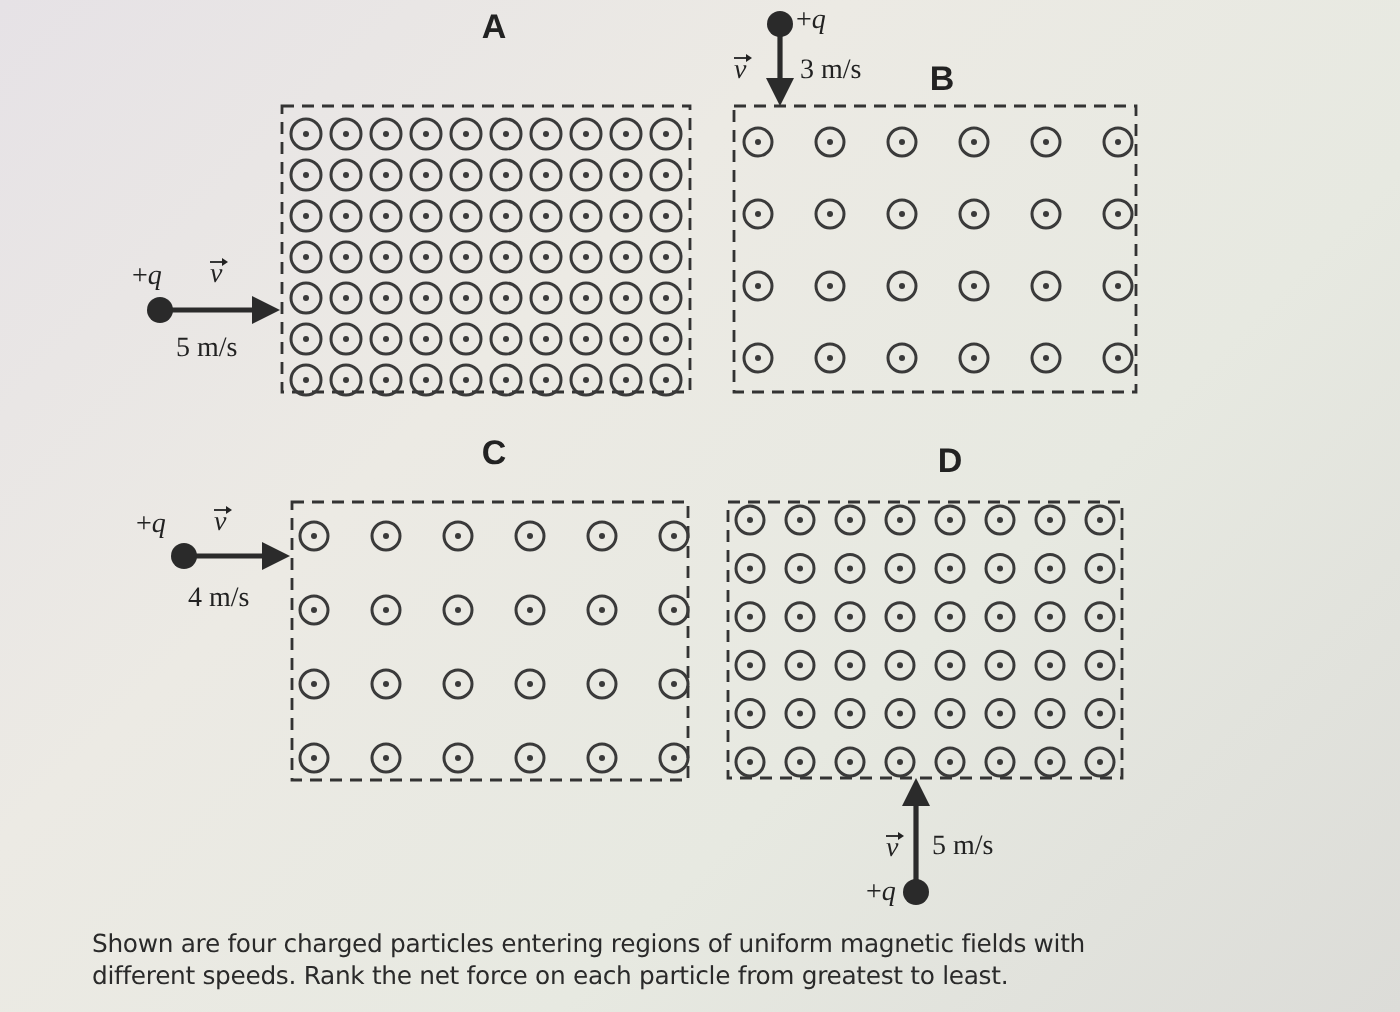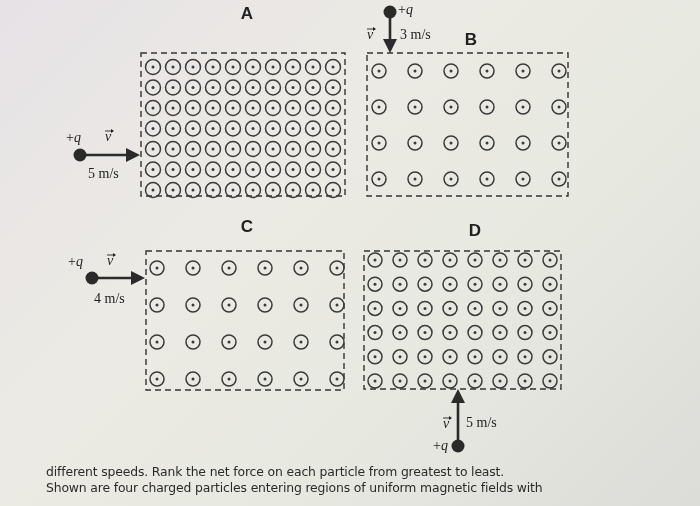--- a/index.html
+++ b/index.html
@@ -413,15 +413,15 @@
         <text x="433" y="450" font-family="&quot;Liberation Serif&quot;, serif" font-size="14" fill="#222"><tspan>+</tspan><tspan font-style="italic">q</tspan></text>
         <text x="443" y="428" font-family="&quot;Liberation Serif&quot;, serif" font-size="14" fill="#222" font-style="italic">v</text>
         <line x1="443" y1="418" x2="451" y2="418" stroke="#222" stroke-width="0.9"></line>
         <polygon points="452,418 449,416 449,420" fill="#222"></polygon>
         <text x="466" y="427" font-family="&quot;Liberation Serif&quot;, serif" font-size="14" fill="#222">5 m/s</text>
       </g>
     </g>
   </svg>
 
 <div class="caption">
+  <span>Shown are four charged particles entering regions of uniform magnetic fields with</span>
   <span>different speeds. Rank the net force on each particle from greatest to least.</span>
-  <span>Shown are four charged particles entering regions of uniform magnetic fields with</span>
 </div>
 
 </body></html>

